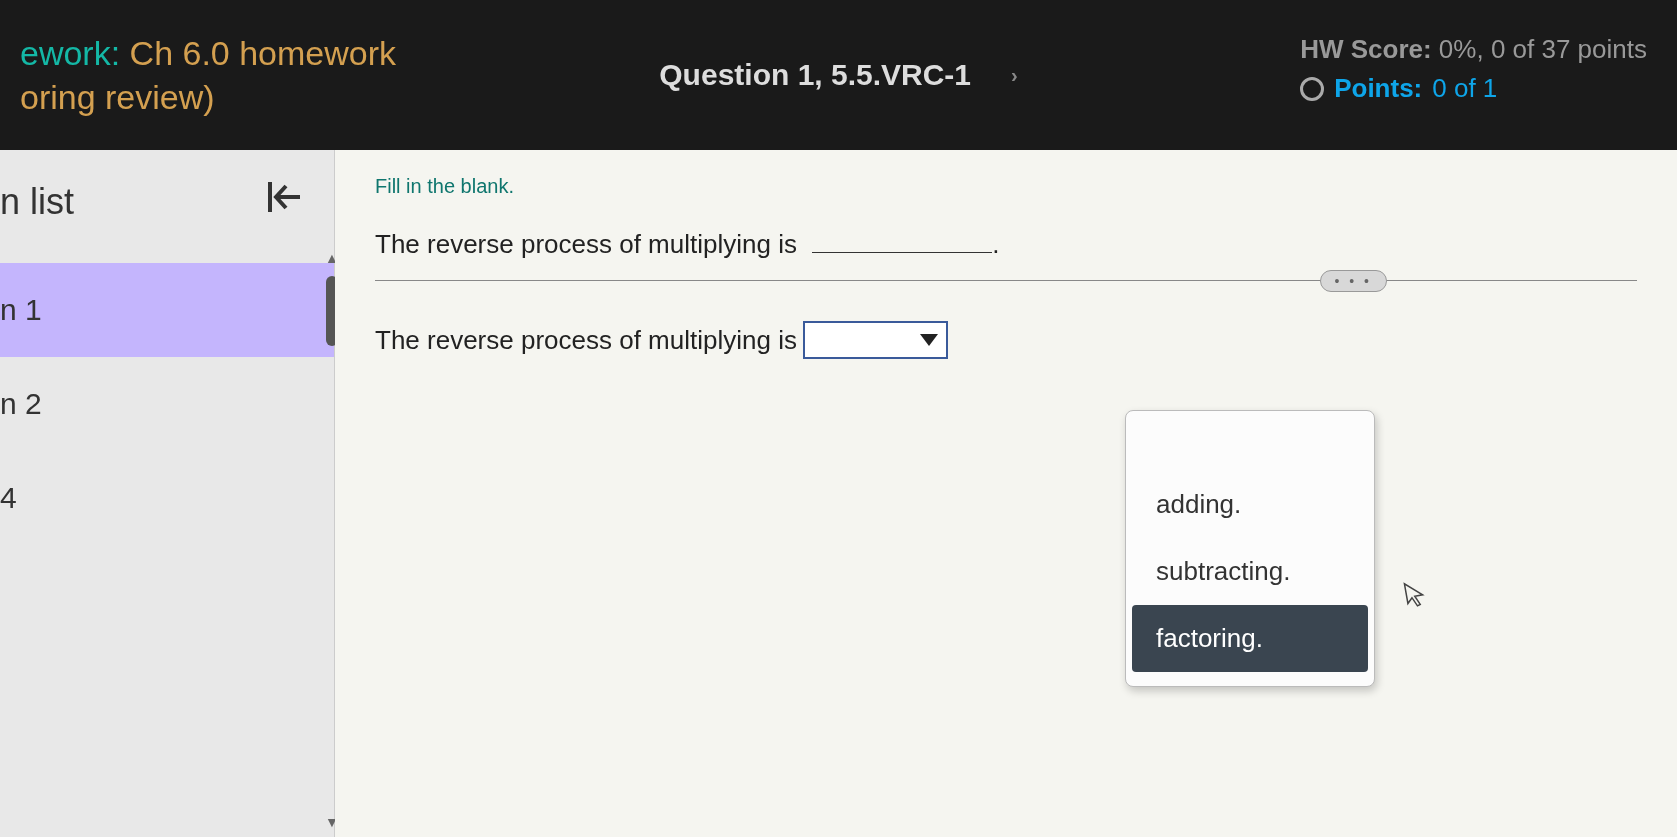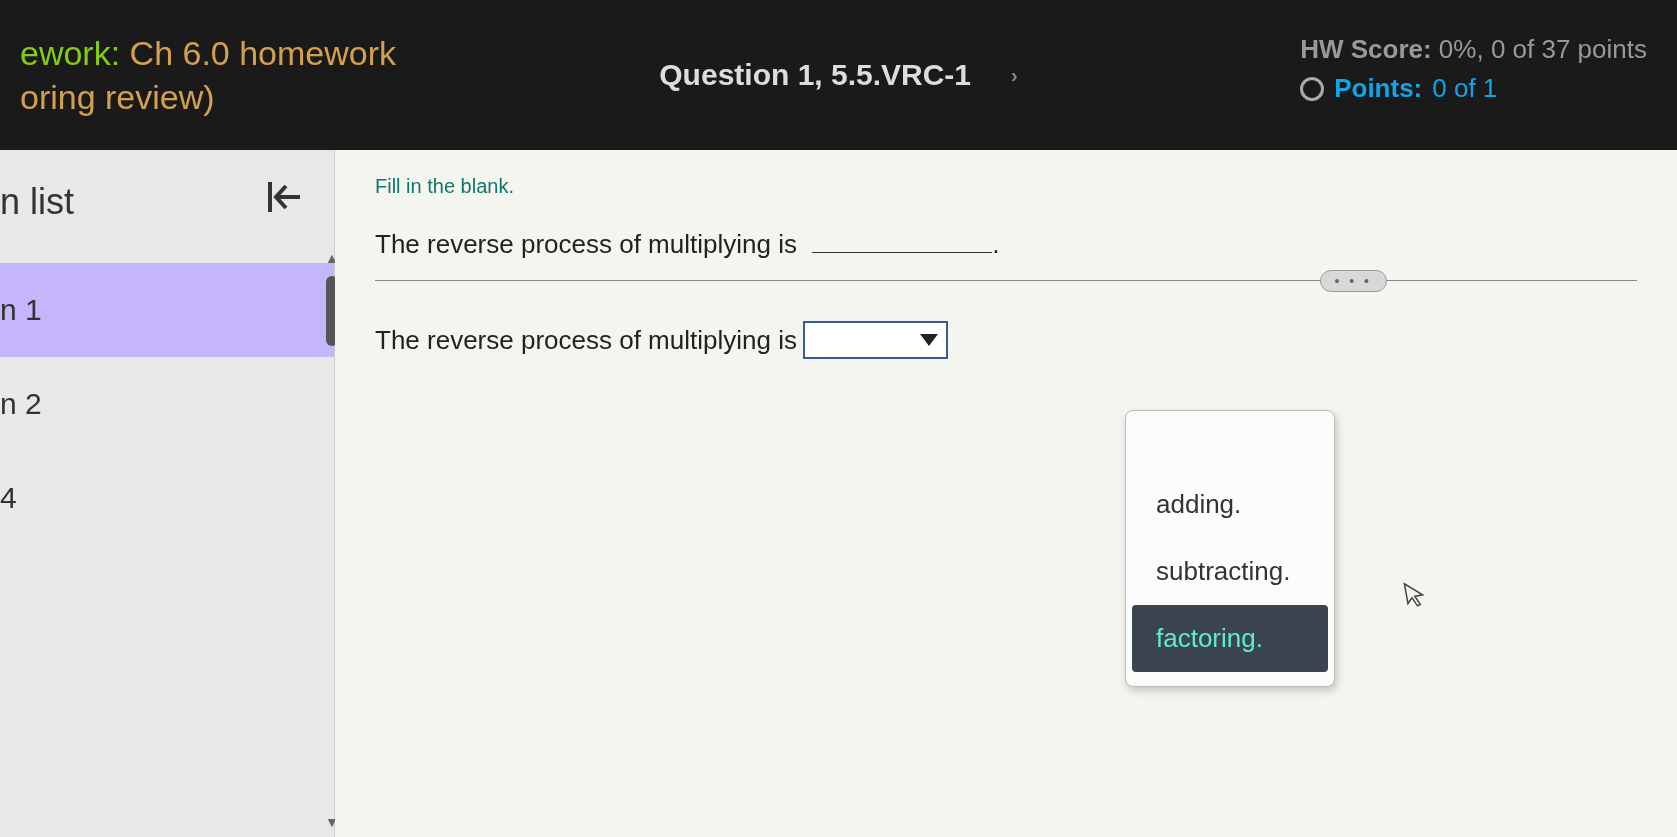--- a/index.html
+++ b/index.html
@@ -25,21 +25,21 @@
       position: relative;
     }
     
     .header-left {
       color: #d4a050;
       font-size: 34px;
       line-height: 1.3;
     }
     
     .header-left .hw-label {
-      color: #84cc16;
+      color: #14b8a6;
     }
     
     .header-center {
       position: absolute;
       left: 50%;
       transform: translateX(-50%);
       color: #ddd;
       font-size: 30px;
       font-weight: bold;
       display: flex;
@@ -220,38 +220,38 @@
       height: 0;
       border-left: 9px solid transparent;
       border-right: 9px solid transparent;
       border-top: 12px solid #222;
     }
     
     .dropdown-menu {
       position: absolute;
       left: 790px;
       top: 260px;
-      width: 210px;
+      width: 250px;
       background: #fcfcfc;
       border: 1px solid #bbb;
       border-radius: 8px;
       box-shadow: 2px 4px 8px rgba(0,0,0,0.2);
       padding: 60px 0 10px 0;
     }
     
     .dropdown-option {
       padding: 18px 30px;
       font-size: 26px;
       color: #333;
       cursor: pointer;
     }
     
     .dropdown-option.highlighted {
       background: #3a4550;
-      color: #5eead4;
+      color: #ffffff;
       margin: 0 6px 4px 6px;
       border-radius: 4px;
       padding: 18px 24px;
     }
     
     .cursor {
       position: absolute;
       right: 250px;
       top: 430px;
       font-size: 26px;

